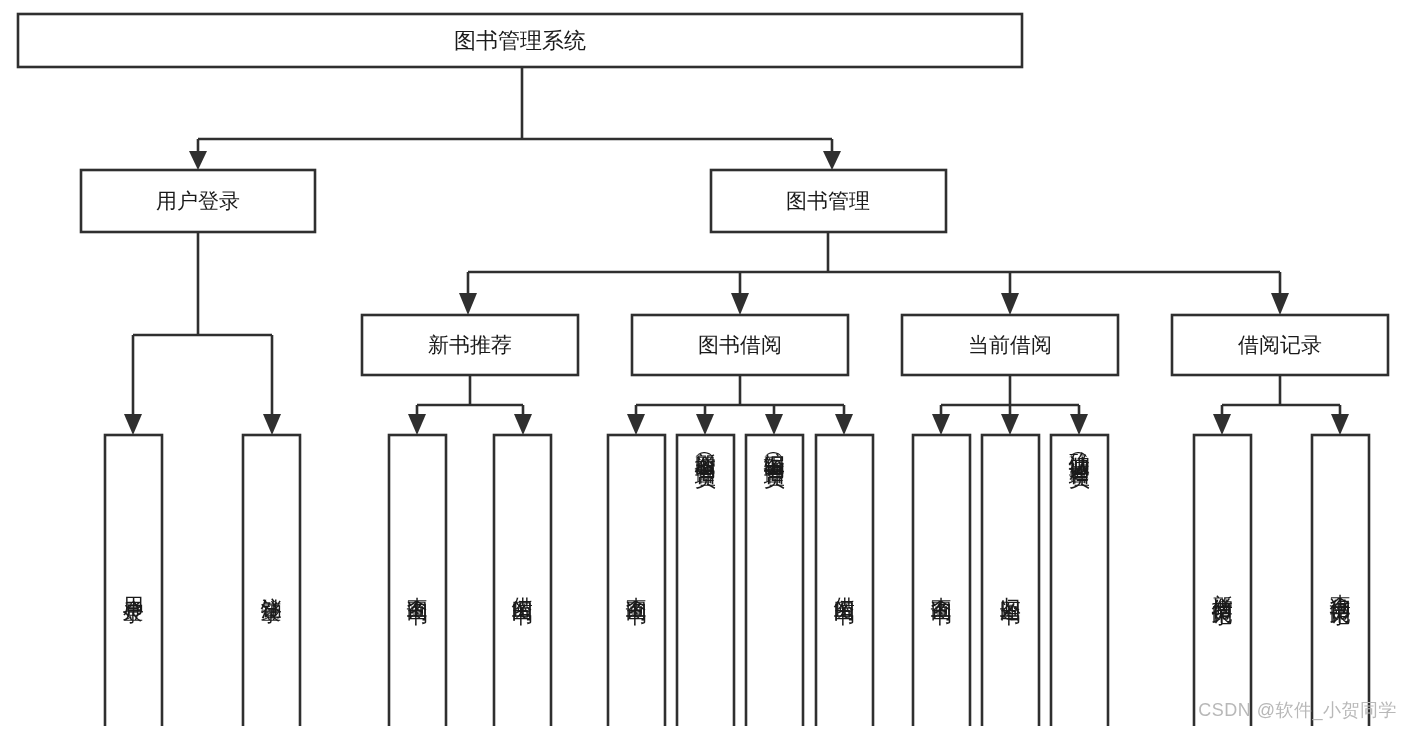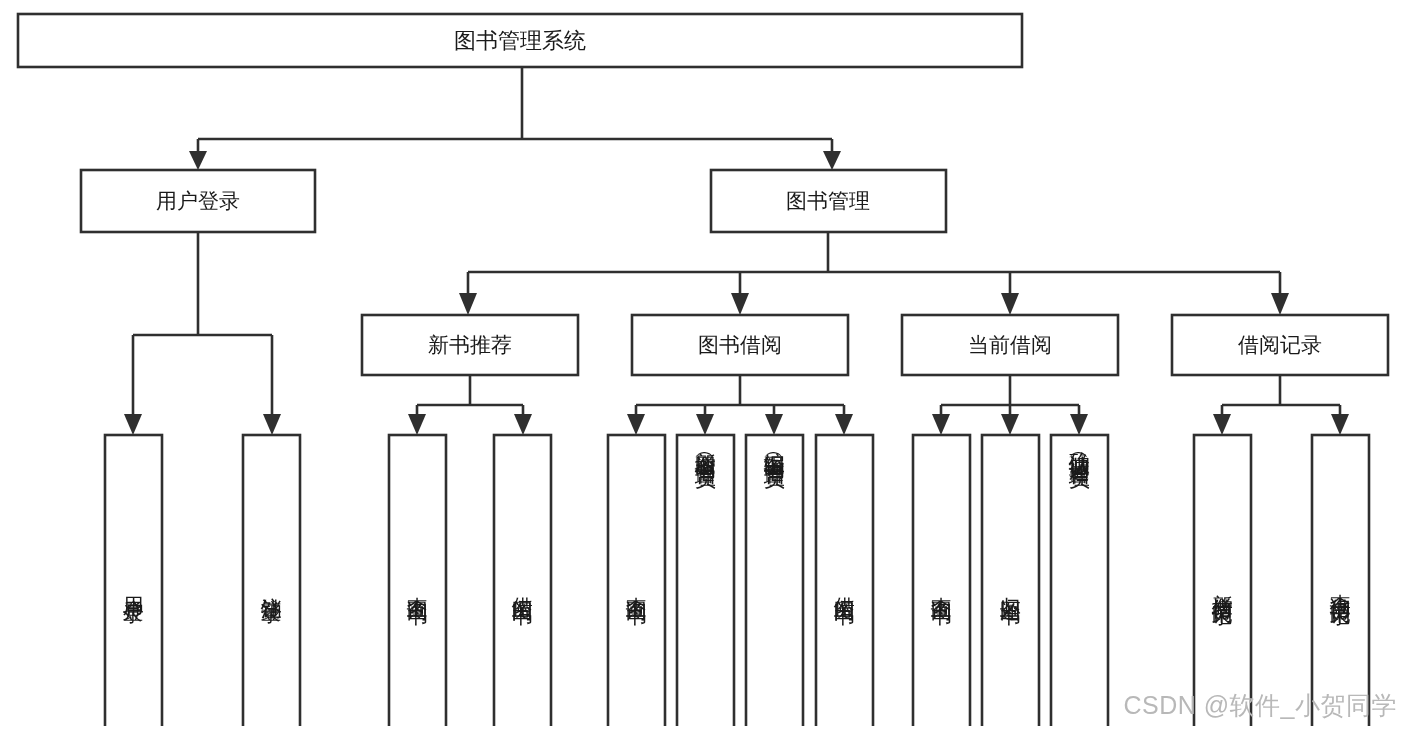--- a/index.html
+++ b/index.html
@@ -64,21 +64,21 @@
     line-height: 1.12;
     letter-spacing: 2.5px;
     color: #1a1a1a;
     white-space: nowrap;
   }
   .watermark {
     position: absolute;
     right: 8px;
     bottom: 4px;
     font-family: "Liberation Sans", "DejaVu Sans", sans-serif;
-    font-size: 25px;
+    font-size: 18px;
     color: #b8b8b8;
     letter-spacing: 0.5px;
     white-space: nowrap;
   }
 </style>
 </head>
 <body>
 
 <div id="diagram-root">
 

